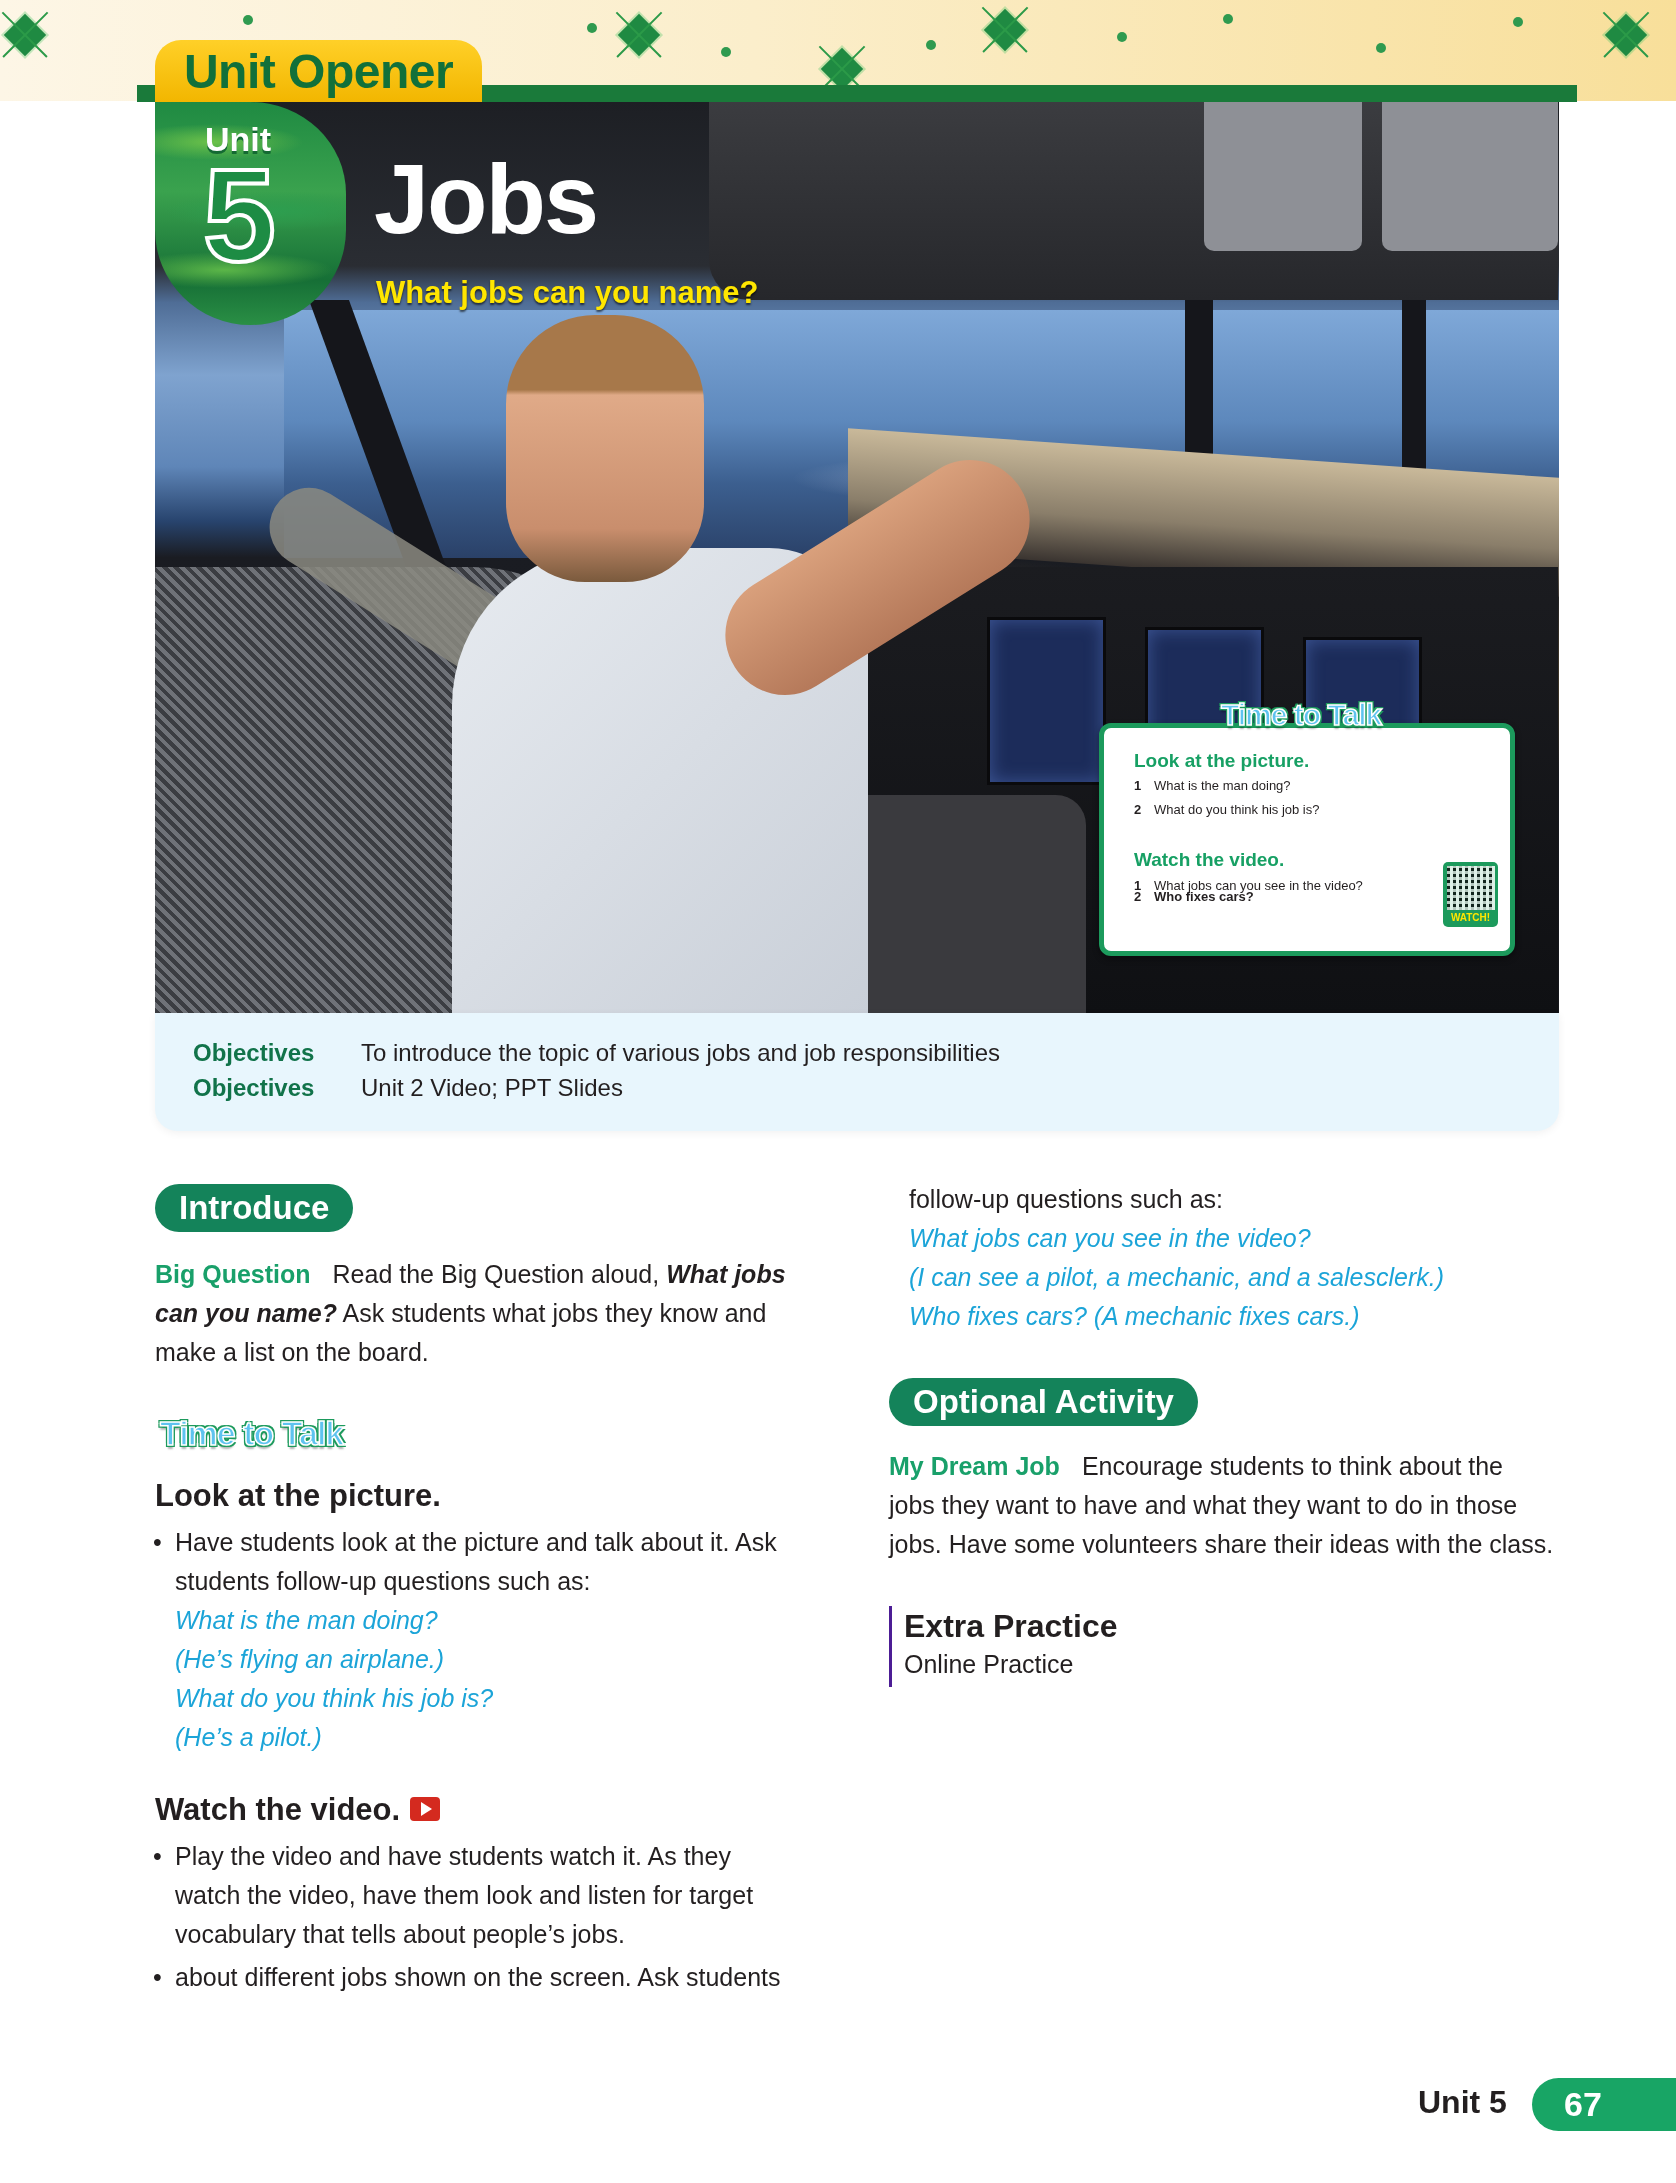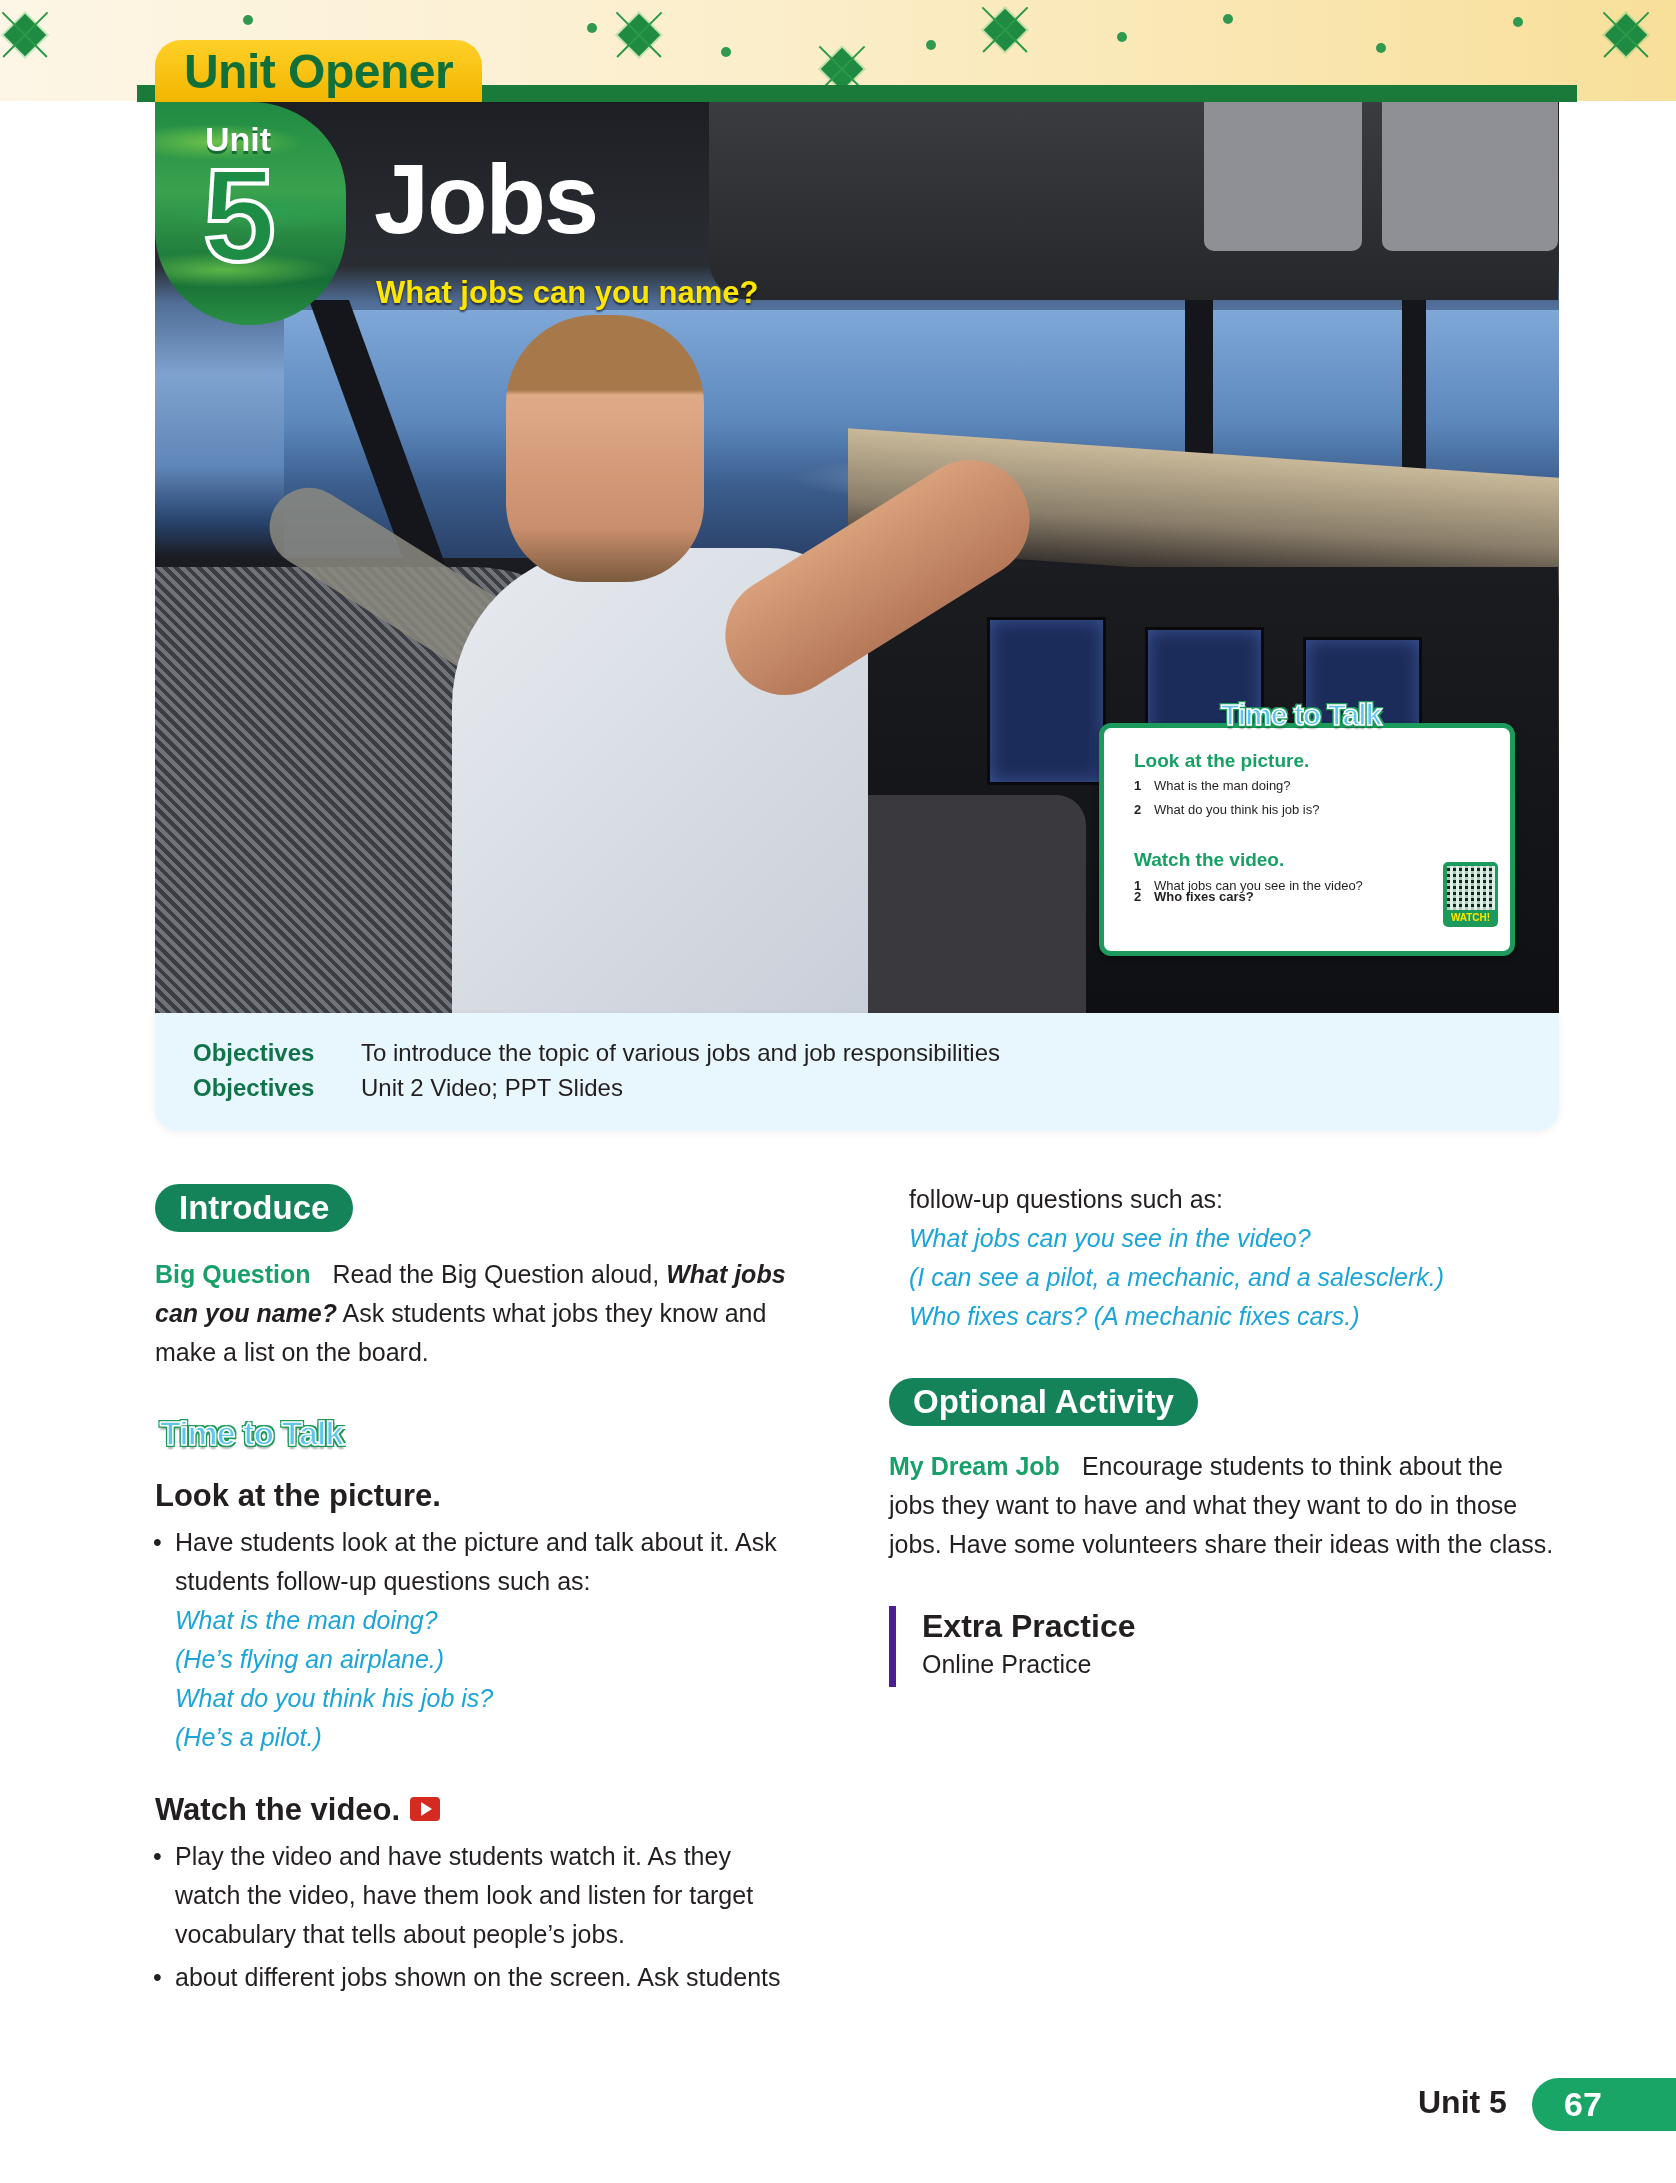--- a/index.html
+++ b/index.html
@@ -192,22 +192,22 @@
   .play-icon {
     display: inline-block; width: 30px; height: 24px; background: #d42a1f; border-radius: 4px;
     position: relative; vertical-align: middle; margin-left: 10px; margin-top: -6px;
   }
   .play-icon::after {
     content: ""; position: absolute; left: 11px; top: 5px;
     border-left: 11px solid #ffffff; border-top: 7px solid transparent; border-bottom: 7px solid transparent;
   }
 
   .extra {
-    position: absolute; left: 889px; top: 1606px; height: 81px; padding-left: 26px;
-    border-left: 7px solid #4c1d95;
+    position: absolute; left: 889px; top: 1606px; height: 81px; padding-left: 12px;
+    border-left: 3px solid #4c1d95;
   }
   .extra .t { font-size: 32px; font-weight: bold; color: #231f20; line-height: 40px; }
   .extra .s { font-size: 25px; color: #231f20; line-height: 36px; }
 
   .footer-unit { position: absolute; left: 1418px; top: 2084px; font-size: 32px; font-weight: bold; color: #231f20; }
   .footer-page {
     position: absolute; left: 1532px; top: 2078px; width: 145px; height: 53px;
     background: #18a565; border-radius: 27px 0 0 27px;
     color: #ffffff; font-size: 34px; font-weight: bold; padding-left: 32px; line-height: 53px;
   }

